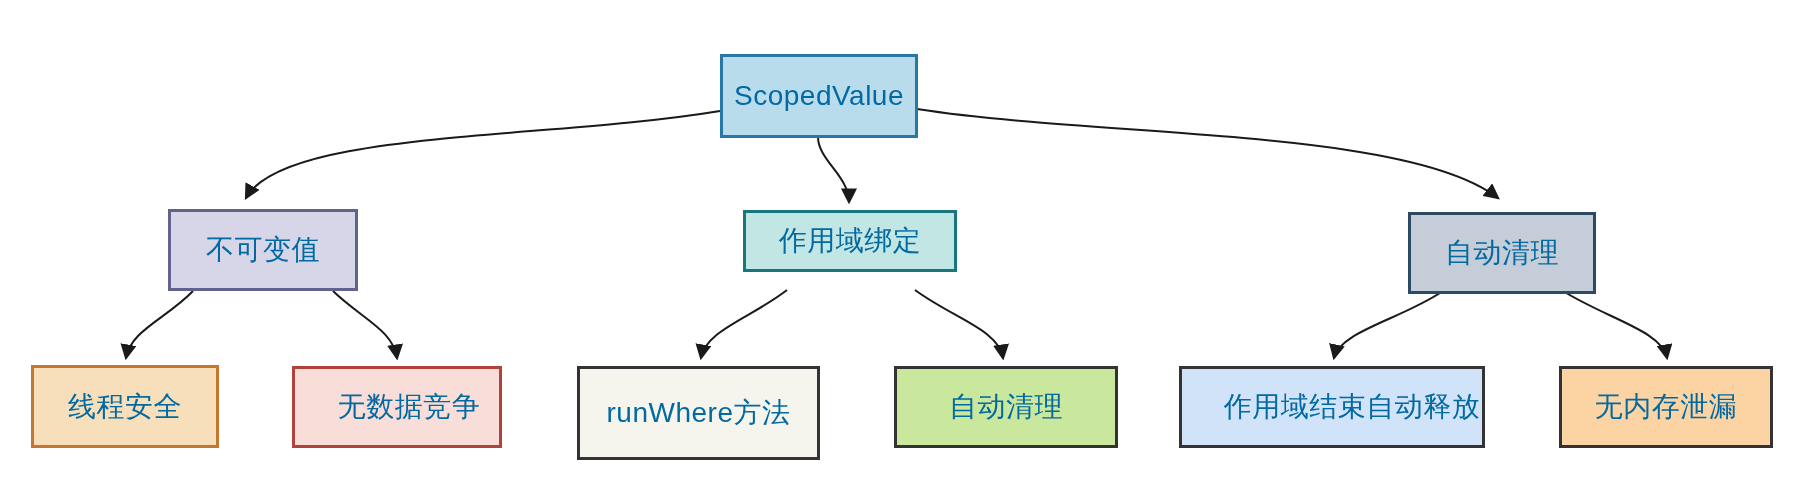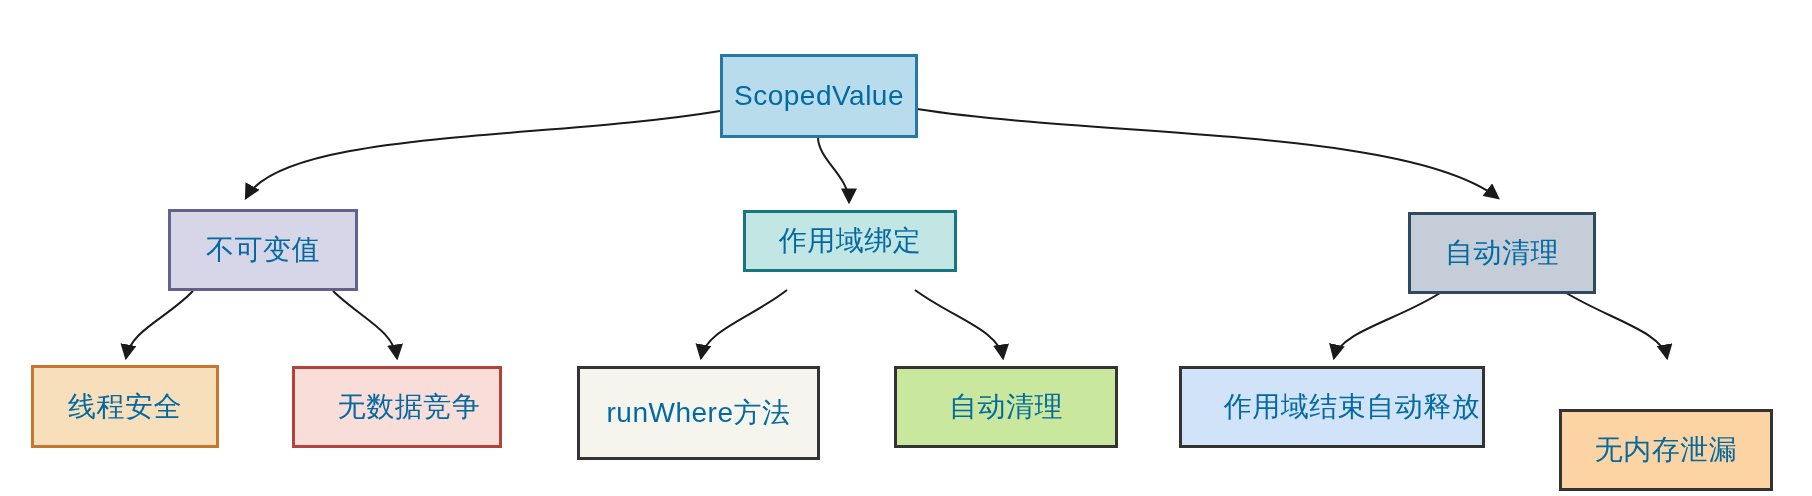--- a/index.html
+++ b/index.html
@@ -83,17 +83,17 @@
   </div>
 
   <div class="node" id="n-bind-scope" style="background-color: rgb(201, 232, 158); border-color: rgb(51, 51, 51);">
     <span>自动清理</span>
   </div>
 
   <div class="node" id="n-scope-end-auto-release" style="background-color: rgb(209, 227, 248); border-color: rgb(51, 51, 51); padding-left: 40px;">
     <span>作用域结束自动释放</span>
   </div>
 
-  <div class="node" id="n-no-memory-leak" style="background-color: rgb(252, 212, 164); border-color: rgb(51, 51, 51); margin-top: 43px;">
+  <div class="node" id="n-no-memory-leak" style="background-color: rgb(252, 212, 164); border-color: rgb(51, 51, 51);">
     <span>无内存泄漏</span>
   </div>
 
 </div>
 
 </body></html>

